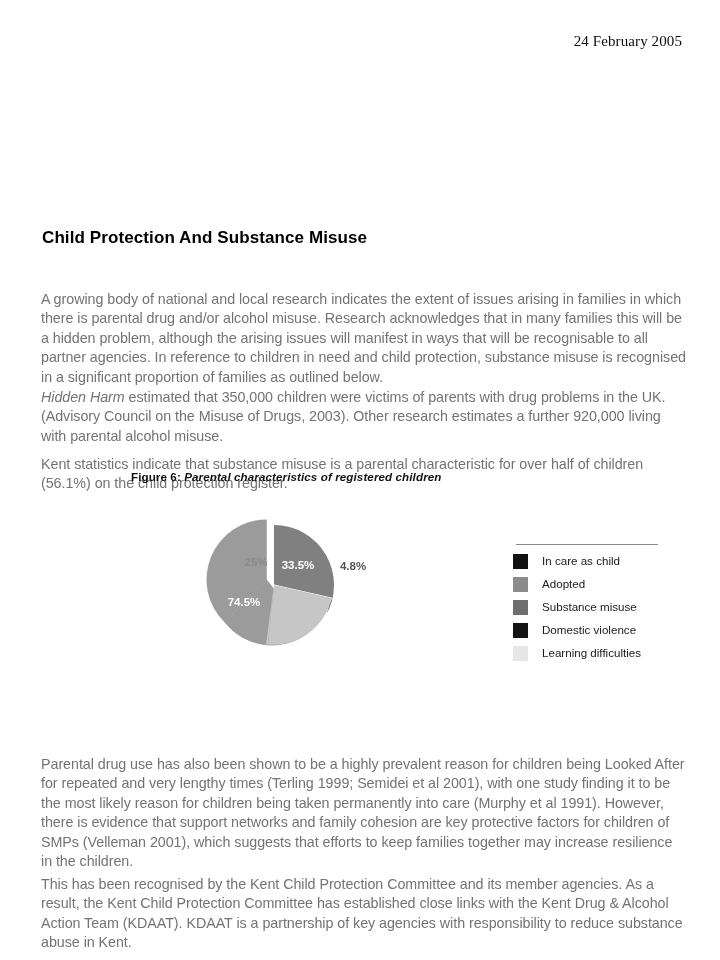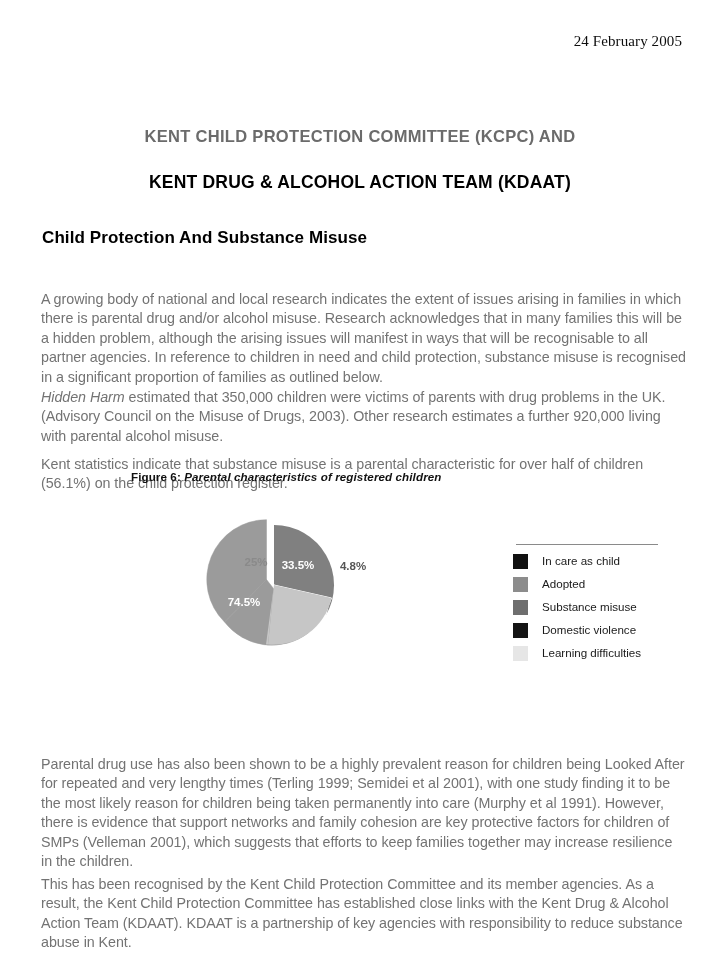--- a/index.html
+++ b/index.html
@@ -164,24 +164,20 @@
     white-space: nowrap;
   }
 </style>
 </head>
 <body>
 
 <div class="page">
 
   <div class="doc-date">24 February 2005</div>
 
-  <div class="title-block">
-    <div class="title-line-1">KENT CHILD PROTECTION COMMITTEE (KCPC) AND</div>
-    <div class="title-line-2">KENT DRUG &amp; ALCOHOL ACTION TEAM (KDAAT)</div>
-  </div>
 
   <div class="section-heading">Child Protection And Substance Misuse</div>
 
   <p class="body-text p1">A growing body of national and local research indicates the extent of issues arising in families in which there is parental drug and/or alcohol misuse.  Research acknowledges that in many families this will be a hidden problem, although the arising issues will manifest in ways that will be recognisable to all partner agencies.  In reference to children in need and child protection, substance misuse is recognised in a significant proportion of families as outlined below.</p>
 
   <p class="body-text p2"><em>Hidden Harm</em><span> estimated that 350,000 children were victims of parents with drug problems in the UK.  (Advisory Council on the Misuse of Drugs, 2003).  Other research estimates a further 920,000 living with parental alcohol misuse.</span></p>
 
   <p class="body-text p3">Kent statistics indicate that substance misuse is a parental characteristic for over half of children (56.1%) on the child protection register.</p>
 
   <div class="figure-wrap">

